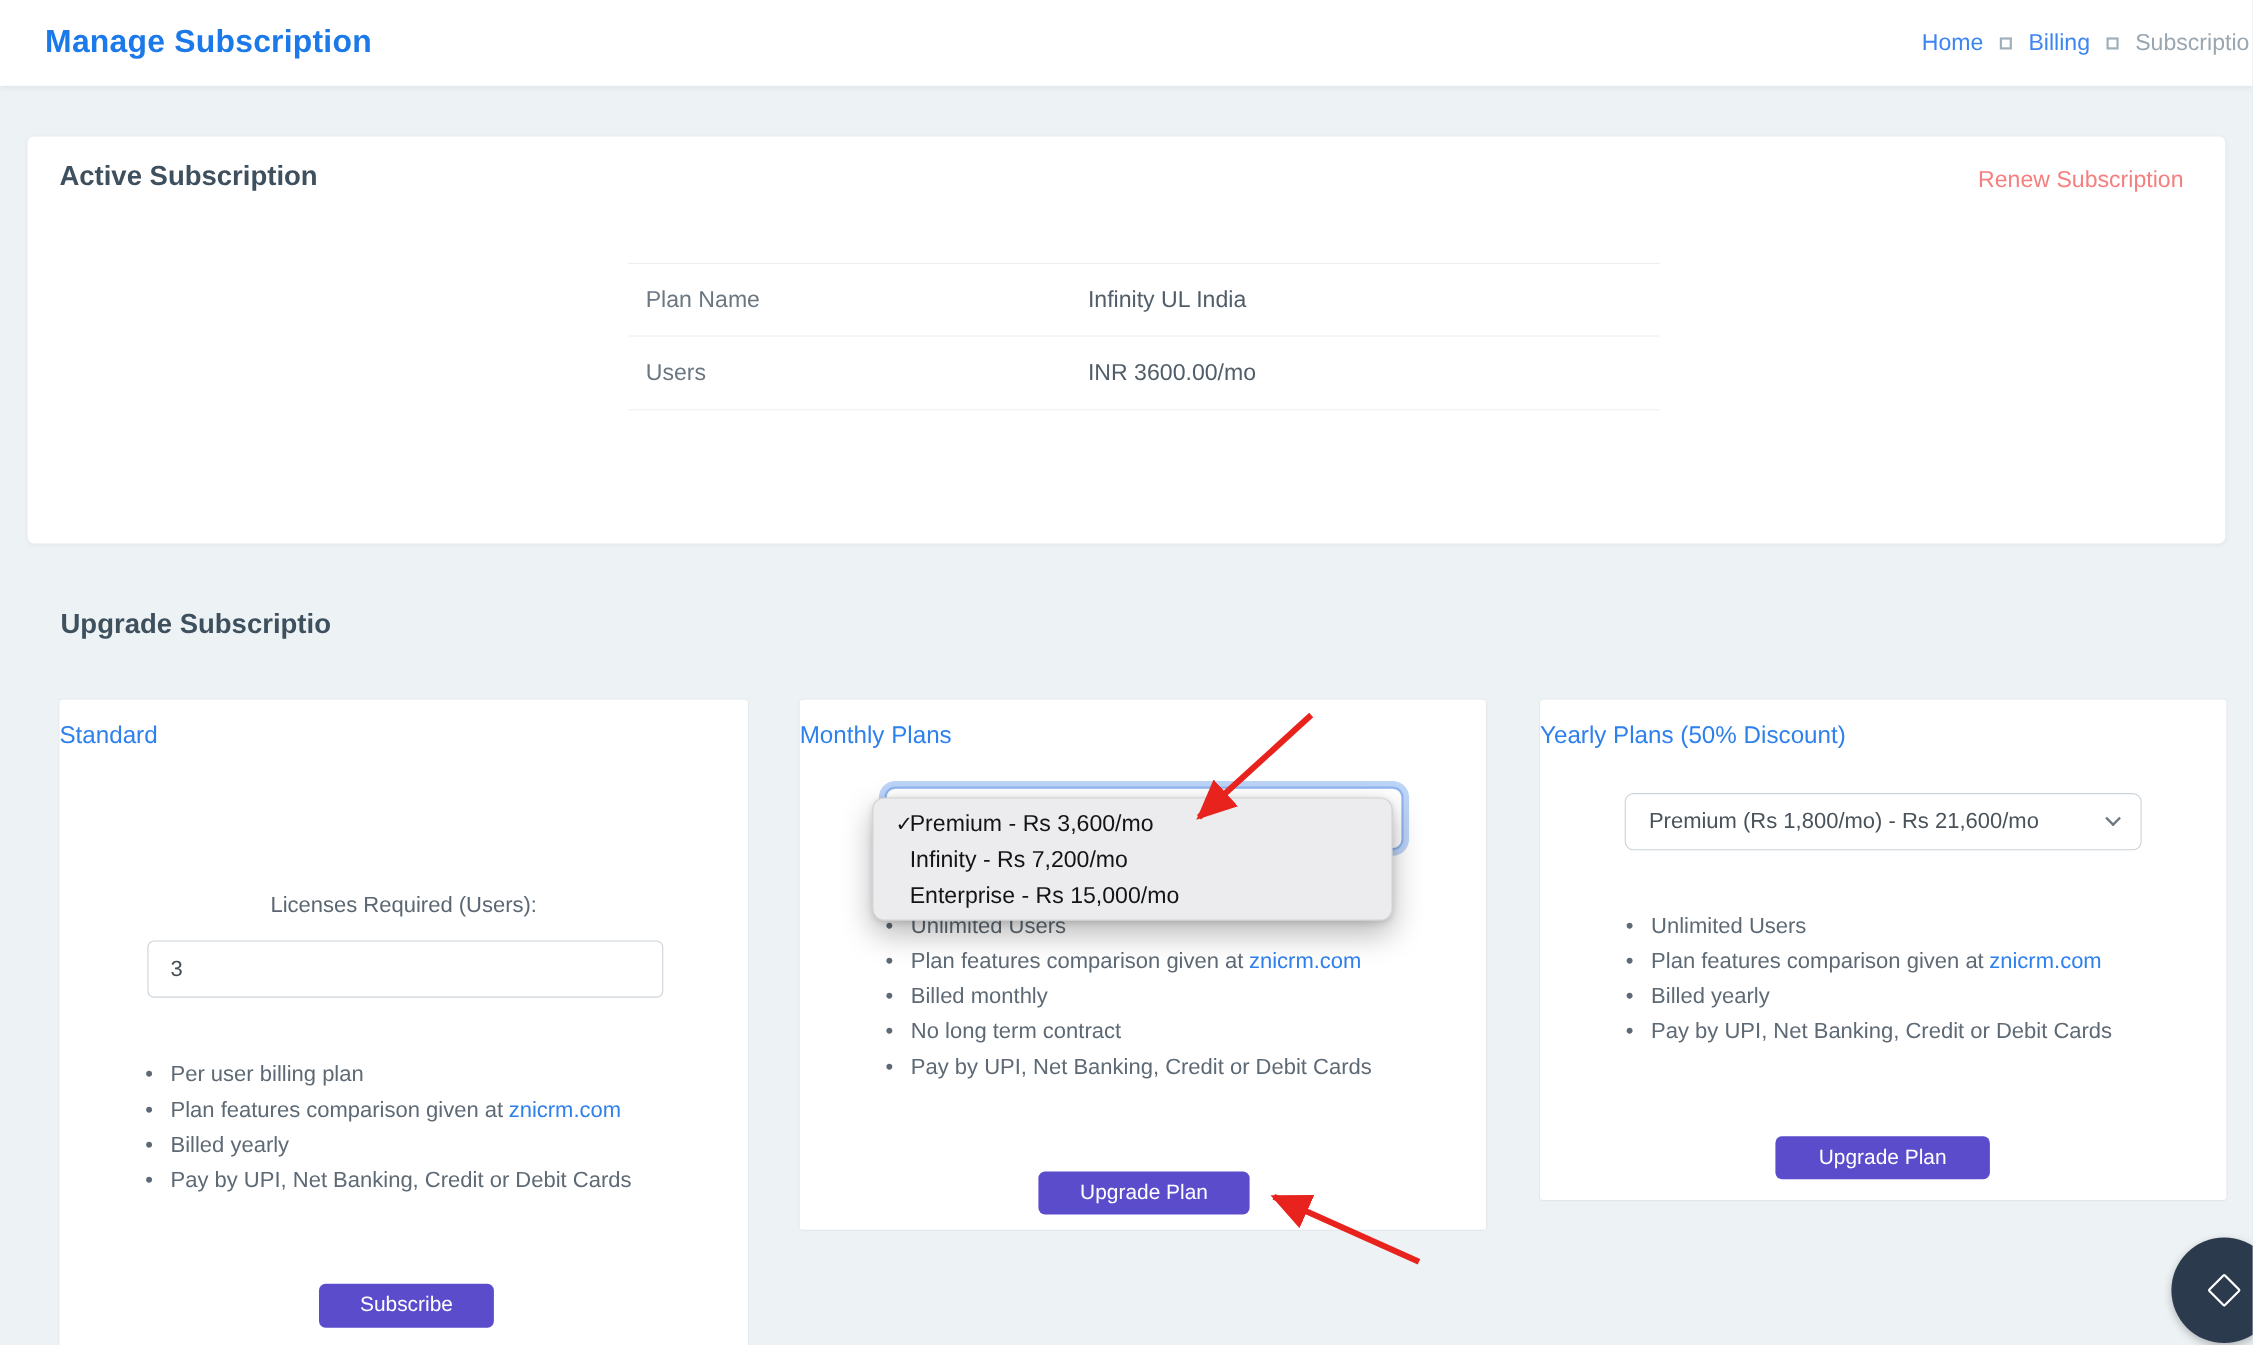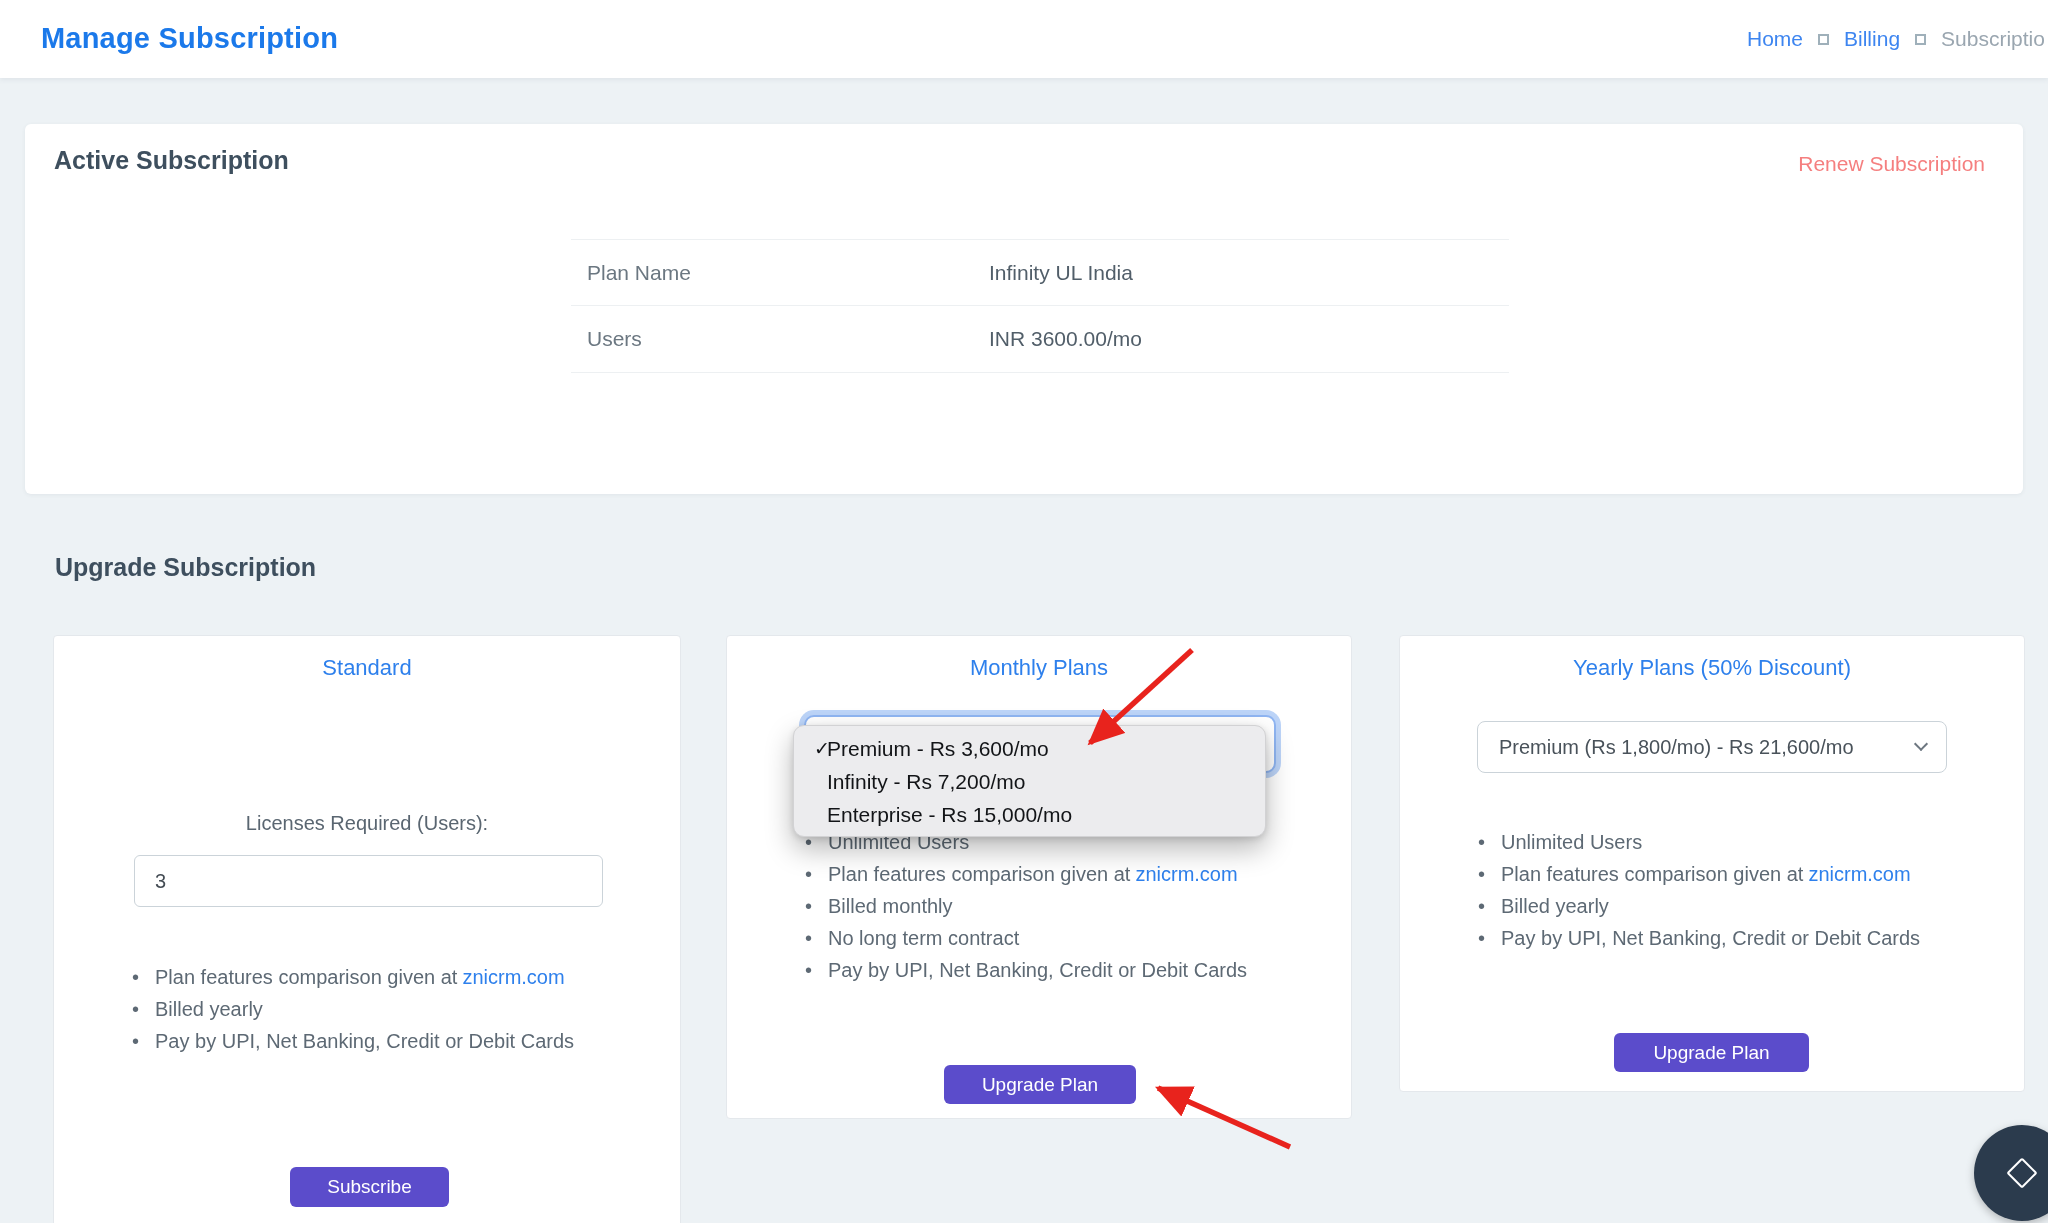--- a/index.html
+++ b/index.html
@@ -56,21 +56,21 @@
 
   .plan-card {
     position:absolute; background:#ffffff;
     border:1px solid #e4e8ec; border-radius:4px;
   }
   #standard-card { left:53px;   top:635px; width:628px; height:620px; }
   #monthly-card  { left:726px;  top:635px; width:626px; height:484px; }
   #yearly-card   { left:1399px; top:635px; width:626px; height:457px; }
 
   .plan-title {
-    position:absolute; top:19px; left:0; width:100%; text-align:center;
+    position:absolute; top:19px; left:0; width:100%; 
     font-size:22px; font-weight:500; color:#2e80ec;
   }
 
   .select-box {
     position:absolute; height:52px; background:#fff;
     border:1px solid #cbd3d9; border-radius:8px;
     display:flex; align-items:center; padding:0 44px 0 21px;
     font-size:20px; color:#49525a; cursor:pointer;
   }
   .chevron {
@@ -179,27 +179,28 @@
         <div class="plan-label">Plan Name</div>
         <div class="plan-value">Infinity UL India</div>
       </div>
       <div class="plan-row">
         <div class="plan-label">Users</div>
         <div class="plan-value">INR 3600.00/mo</div>
       </div>
     </div>
   </div>
 
-  <div class="section-heading" id="upgrade-heading">Upgrade Subscription</div>
+  <div class="section-heading" id="upgrade-heading">Upgrade Subscriptio</div>
 
   <div class="plan-card" id="standard-card">
     <div class="plan-title">Standard</div>
     <div id="licenses-label">Licenses Required (Users):</div>
     <input id="licenses-input" value="3" style="">
     <ul class="feature-list" id="standard-features">
+      <li><span>Per user billing plan</span></li>
       <li><span class="feat-prefix">Plan features comparison given at</span><span class="ext-link">znicrm.com</span></li>
       <li><span>Billed yearly</span></li>
       <li><span>Pay by UPI, Net Banking, Credit or Debit Cards</span></li>
     </ul>
     <button class="purple-btn" id="subscribe-btn">Subscribe</button>
   </div>
 
   <div class="plan-card" id="monthly-card">
     <div class="plan-title">Monthly Plans</div>
     <div class="select-box" id="monthly-select">

